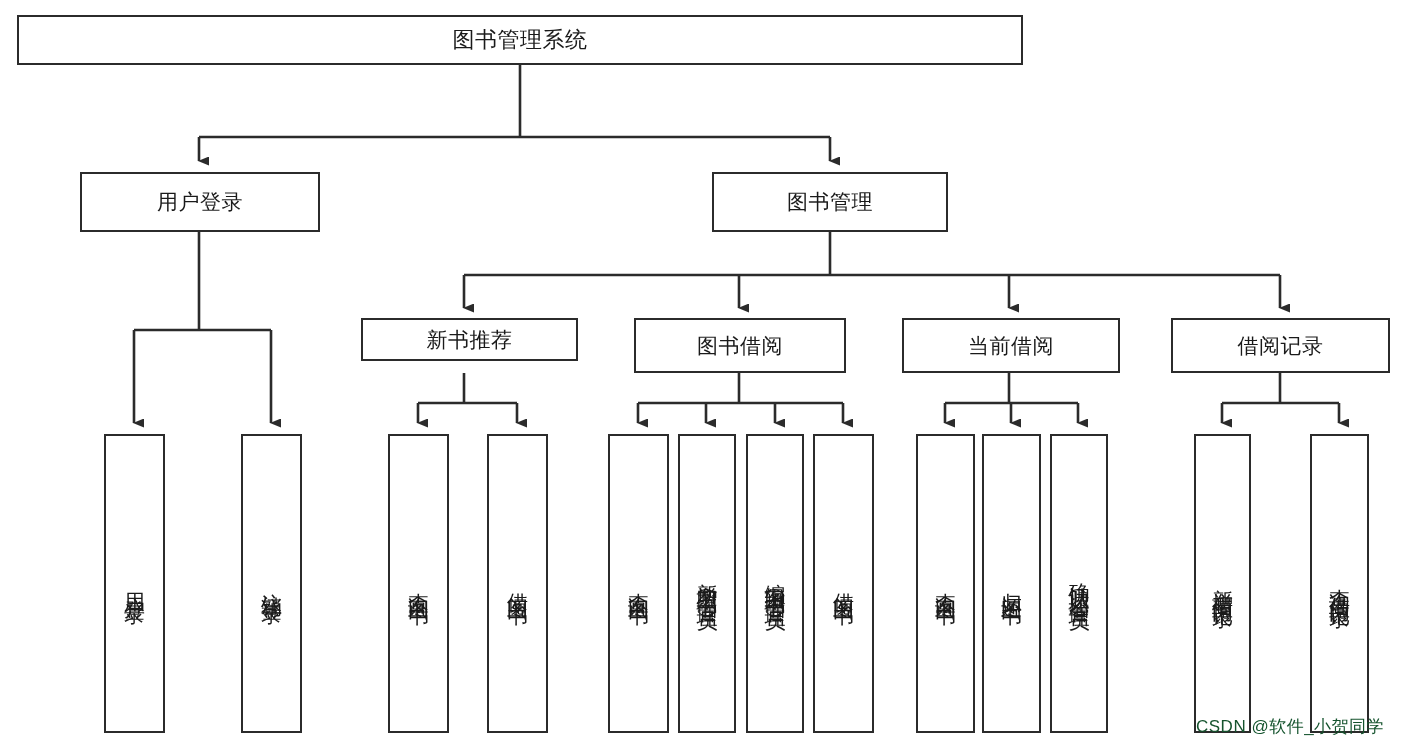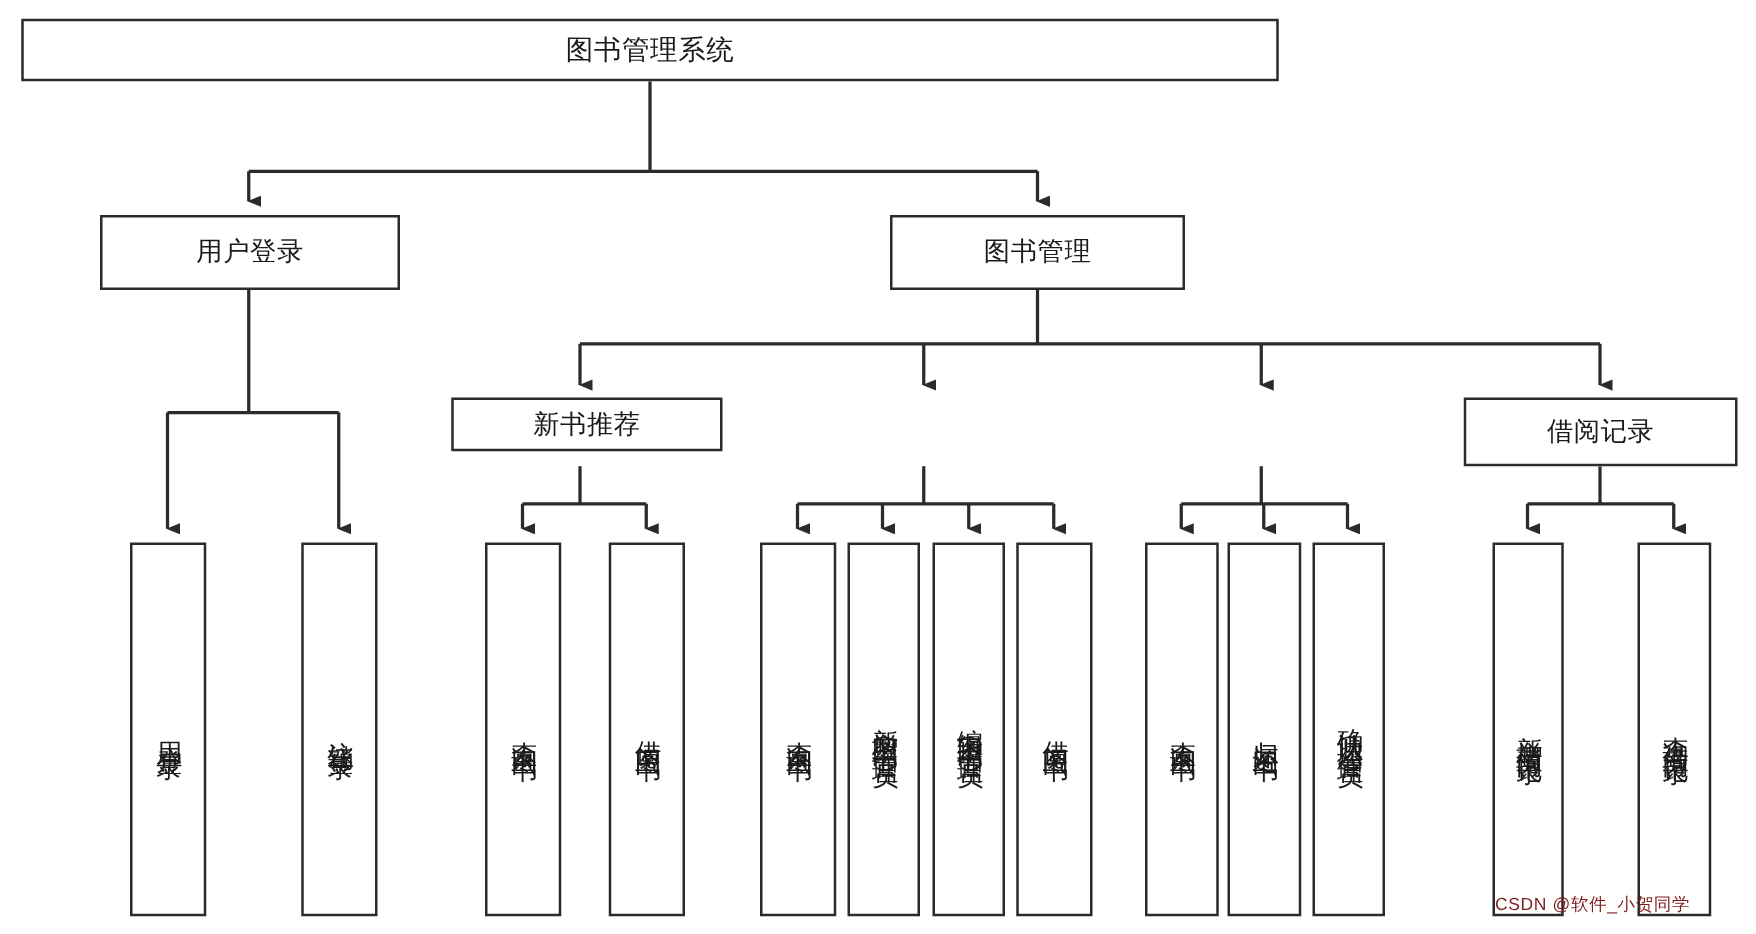--- a/index.html
+++ b/index.html
@@ -55,22 +55,22 @@
     text-align: center;
     letter-spacing: 4px;
   }
   .node.root {
     font-size: 22px;
   }
   .watermark {
     position: absolute;
     left: 1196px;
     top: 715px;
-    font-size: 14px;
-    color: #7f1d1d;
+    font-size: 17px;
+    color: #14532d;
     white-space: nowrap;
     letter-spacing: 0.5px;
   }
 </style>
 </head>
 <body>
 
 <div id="diagram-root">
 
   <svg class="edges" viewBox="0 0 1405 747" xmlns="http://www.w3.org/2000/svg">
@@ -133,20 +133,26 @@
   <div class="node horiz" style="left:80px; top:172px; width:240px; height:60px;">
     <span>用户登录</span>
   </div>
   <div class="node horiz" style="left:712px; top:172px; width:236px; height:60px;align-items:center;">
     <span>图书管理</span>
   </div>
 
   <div class="node horiz" style="left:361px; top:318px; width:217px; height:43px;">
     <span>新书推荐</span>
   </div>
+  <div class="node horiz" style="left:634px; top:318px; width:212px; height:55px;">
+    <span>图书借阅</span>
+  </div>
+  <div class="node horiz" style="left:902px; top:318px; width:218px; height:55px;">
+    <span>当前借阅</span>
+  </div>
   <div class="node horiz" style="left:1171px; top:318px; width:219px; height:55px;">
     <span>借阅记录</span>
   </div>
 
   <div class="node vert" style="left:104px; top:434px; width:61px; height:299px;">
     <span class="vlabel">用户登录</span>
   </div>
   <div class="node vert" style="left:241px; top:434px; width:61px; height:299px;">
     <span class="vlabel">注销登录</span>
   </div>

